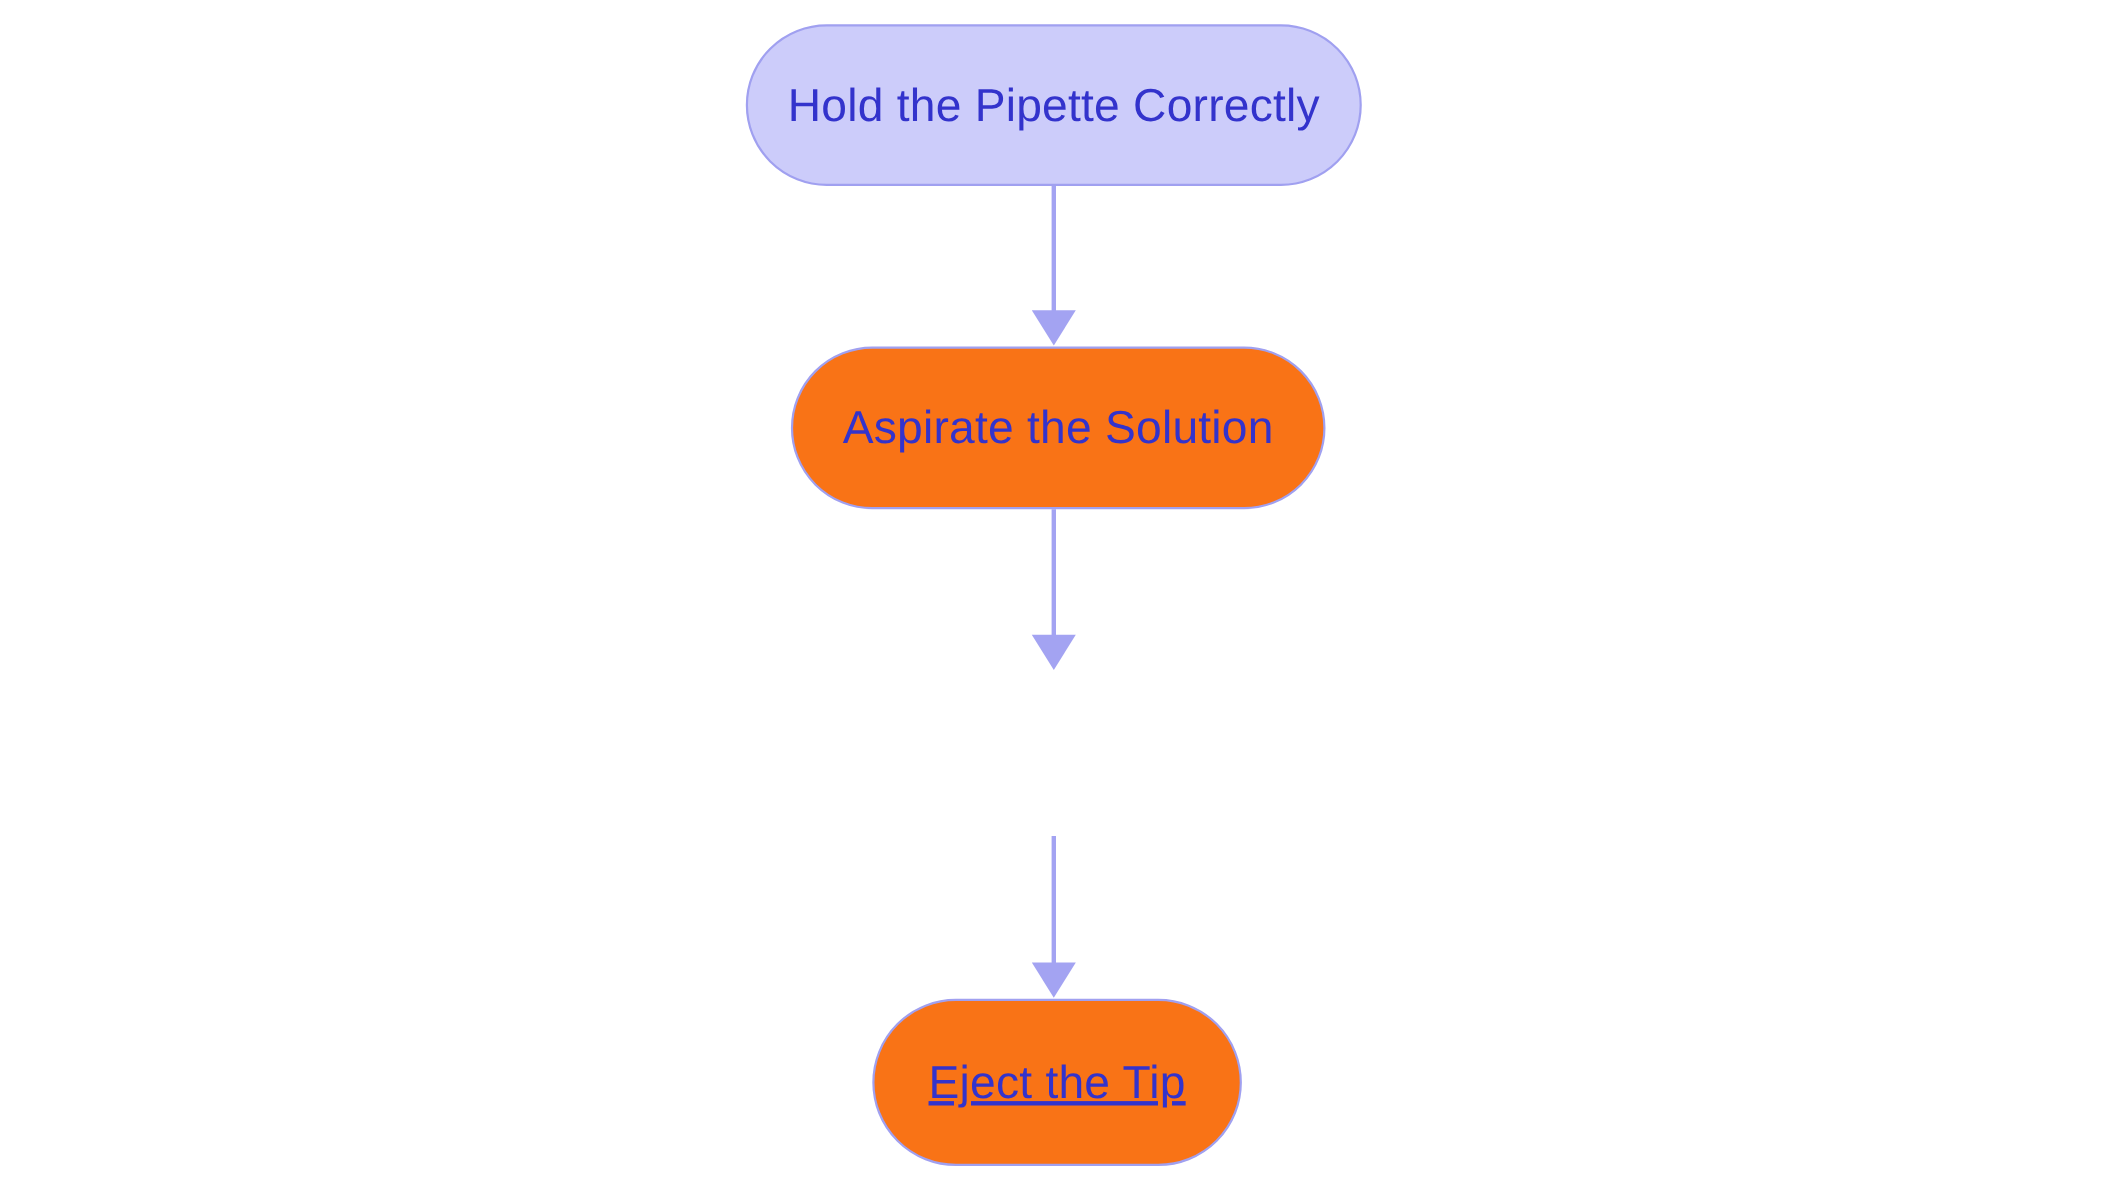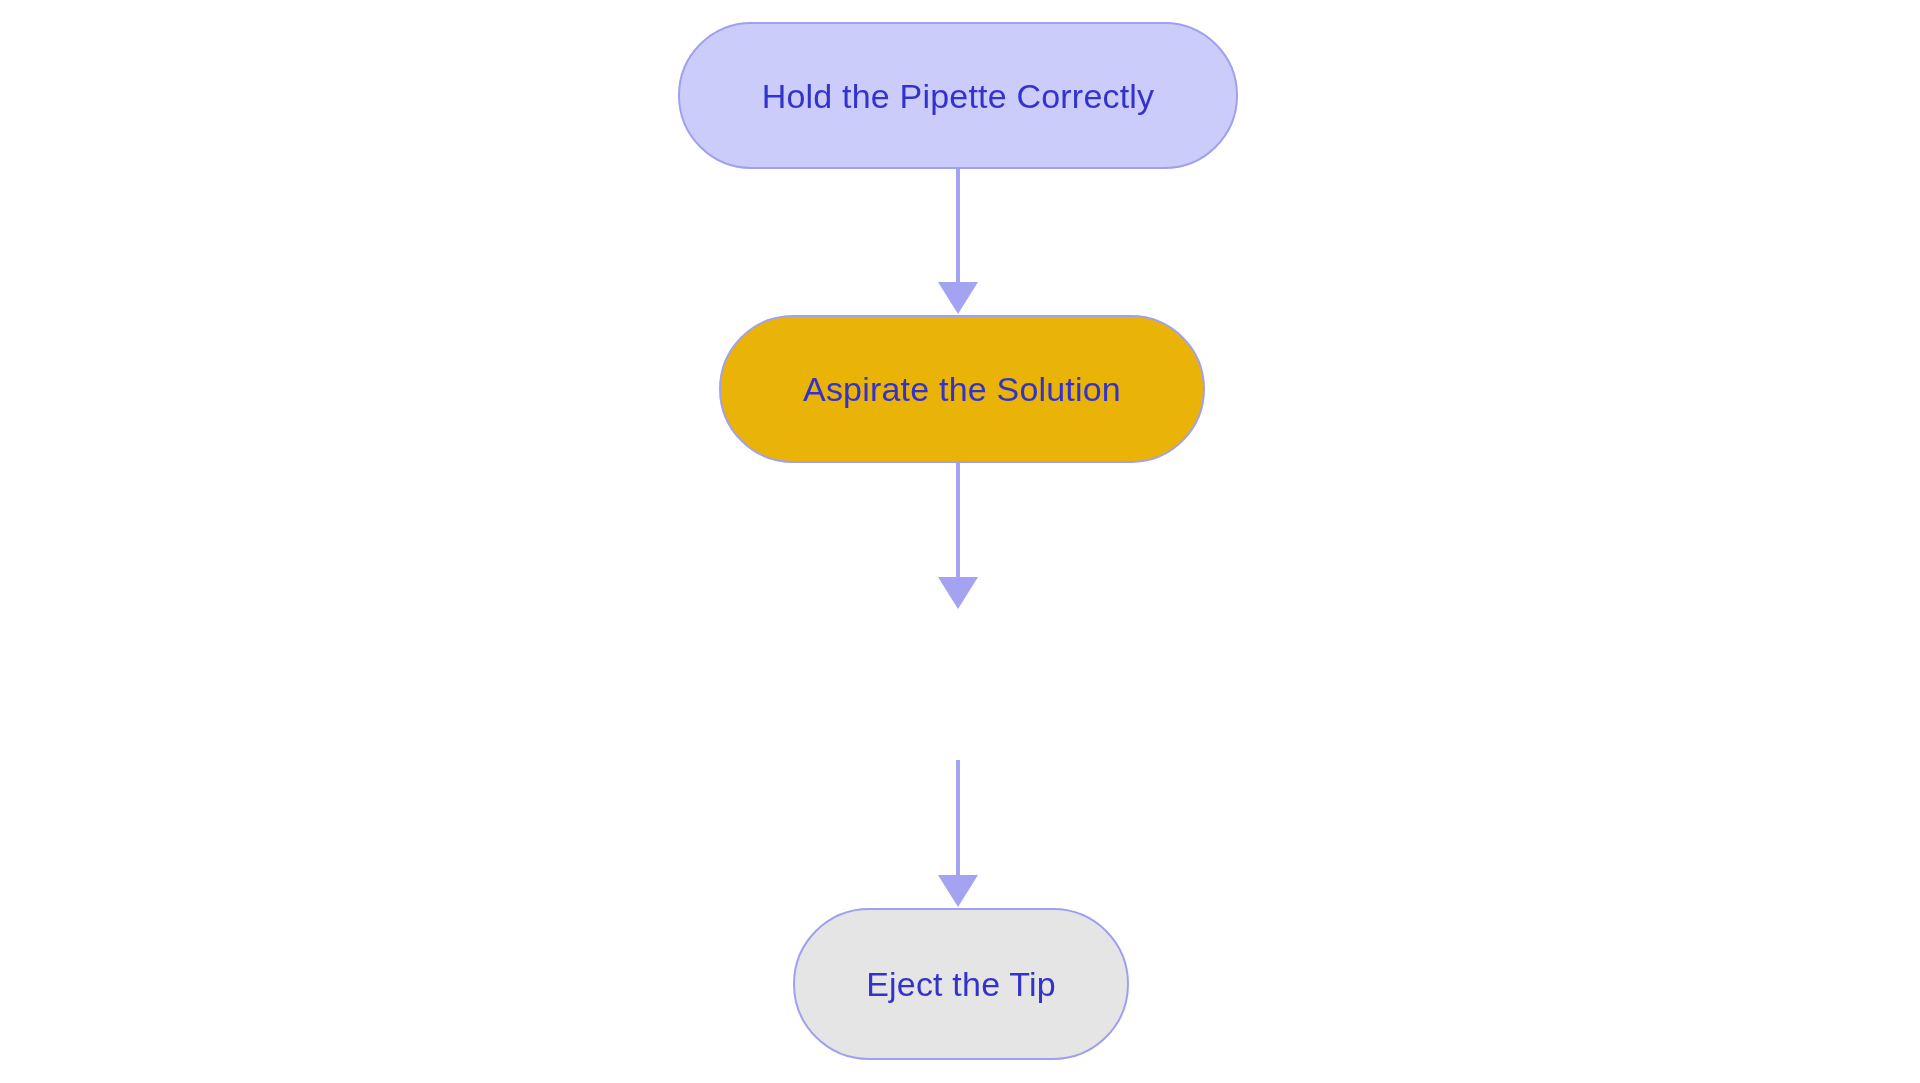--- a/index.html
+++ b/index.html
@@ -35,21 +35,21 @@
     color: #3333CC;
     font-size: 34px;
     font-weight: 400;
     letter-spacing: 0.2px;
     white-space: nowrap;
     user-select: none;
   }
 
   .node-label {
     color: #3333CC;
-    font-size: 34px;
+    font-size: 42px;
     line-height: 1;
     font-family: "Liberation Sans", "DejaVu Sans", sans-serif;
   }
 
   
   #node-0 { left: 678px;  top: 22px;   width: 560px; height: 147px; }
   #node-1 { left: 719px;  top: 315px;  width: 486px; height: 148px; }
   #node-2 { left: 745px;  top: 610px;  width: 432px; height: 150px; }
   #node-3 { left: 793px;  top: 908px;  width: 336px; height: 152px; }
 
@@ -93,22 +93,22 @@
     <g>
       <line class="conn-line" x1="958" y1="760" x2="958" y2="890" style="stroke: rgb(163, 163, 242);"></line>
       <polygon class="conn-head" points="958,907 938,875 978,875" style="fill: rgb(163, 163, 242);"></polygon>
     </g>
   </svg>
 
   <div class="node" id="node-0" style="background: rgb(204, 204, 250); border-color: rgb(160, 160, 240); color: rgb(51, 51, 204);">
     <span class="node-label">Hold the Pipette Correctly</span>
   </div>
 
-  <div class="node" id="node-1" style="background: #eab308; border-color: rgb(160, 160, 240); color: rgb(51, 51, 204);">
+  <div class="node" id="node-1" style="background: #f97316; border-color: rgb(160, 160, 240); color: rgb(51, 51, 204);">
     <span class="node-label">Aspirate the Solution</span>
   </div>
 
 
-  <div class="node" id="node-3" style="background: #e5e5e5; border-color: rgb(160, 160, 240); color: rgb(51, 51, 204);">
+  <div class="node" id="node-3" style="background: #f97316; border-color: rgb(160, 160, 240); color: rgb(51, 51, 204); text-decoration: underline;">
     <span class="node-label">Eject the Tip</span>
   </div>
 
 </div>
 
 </body></html>

